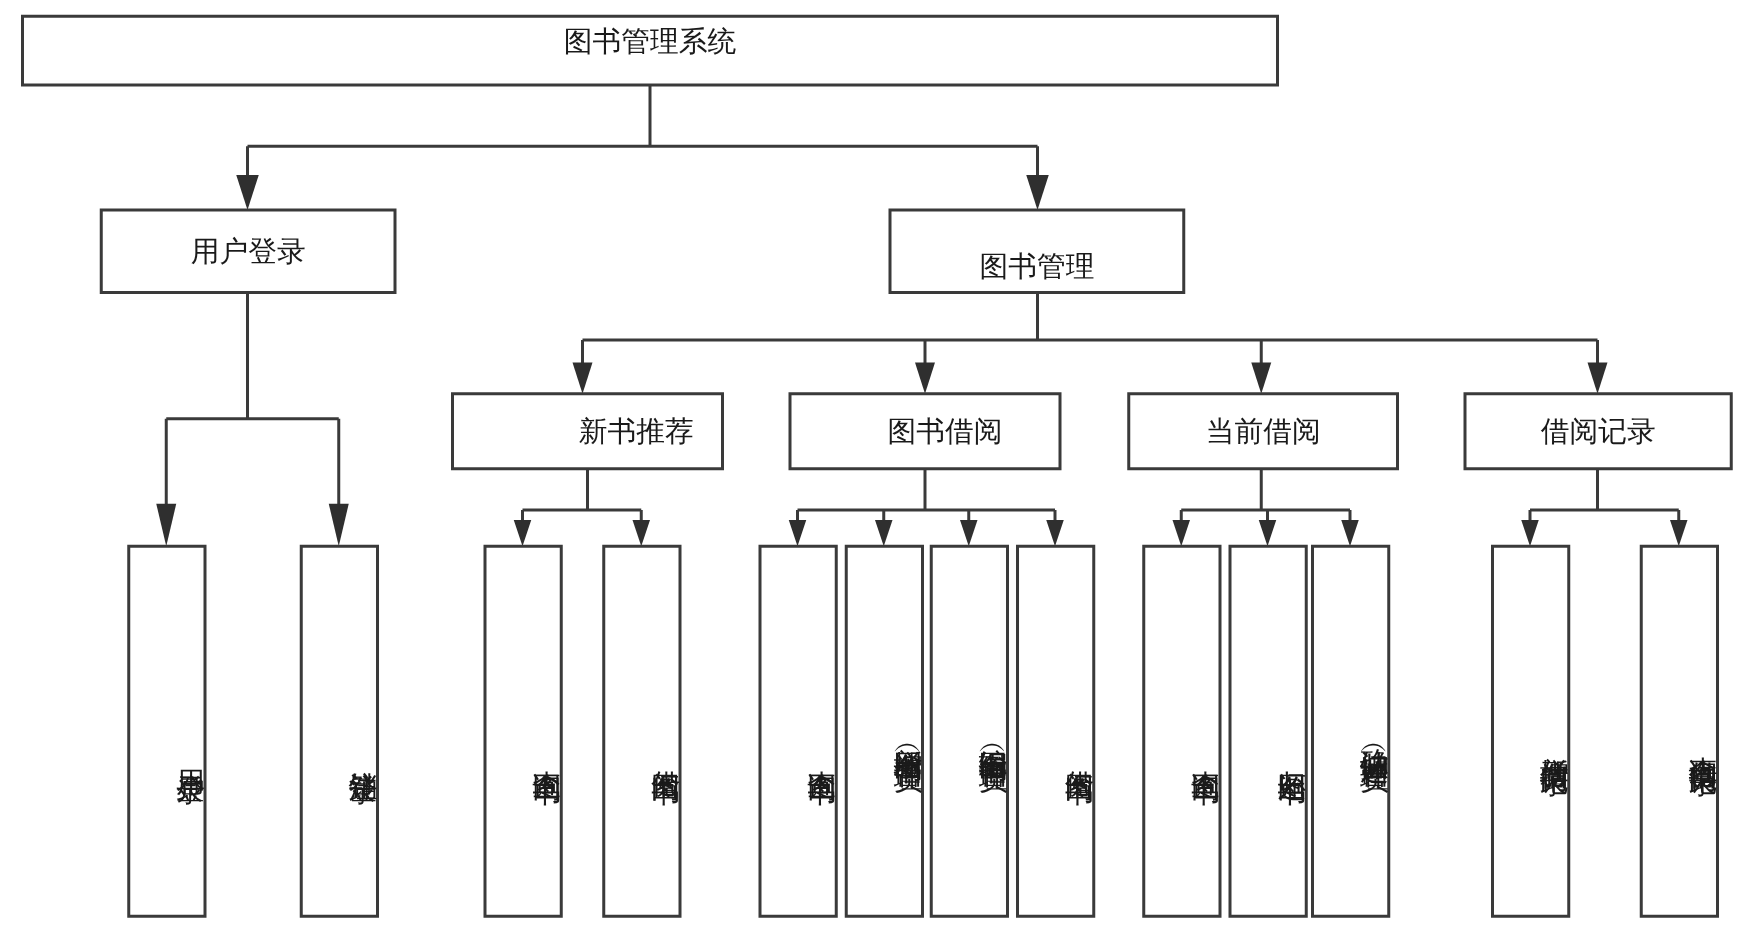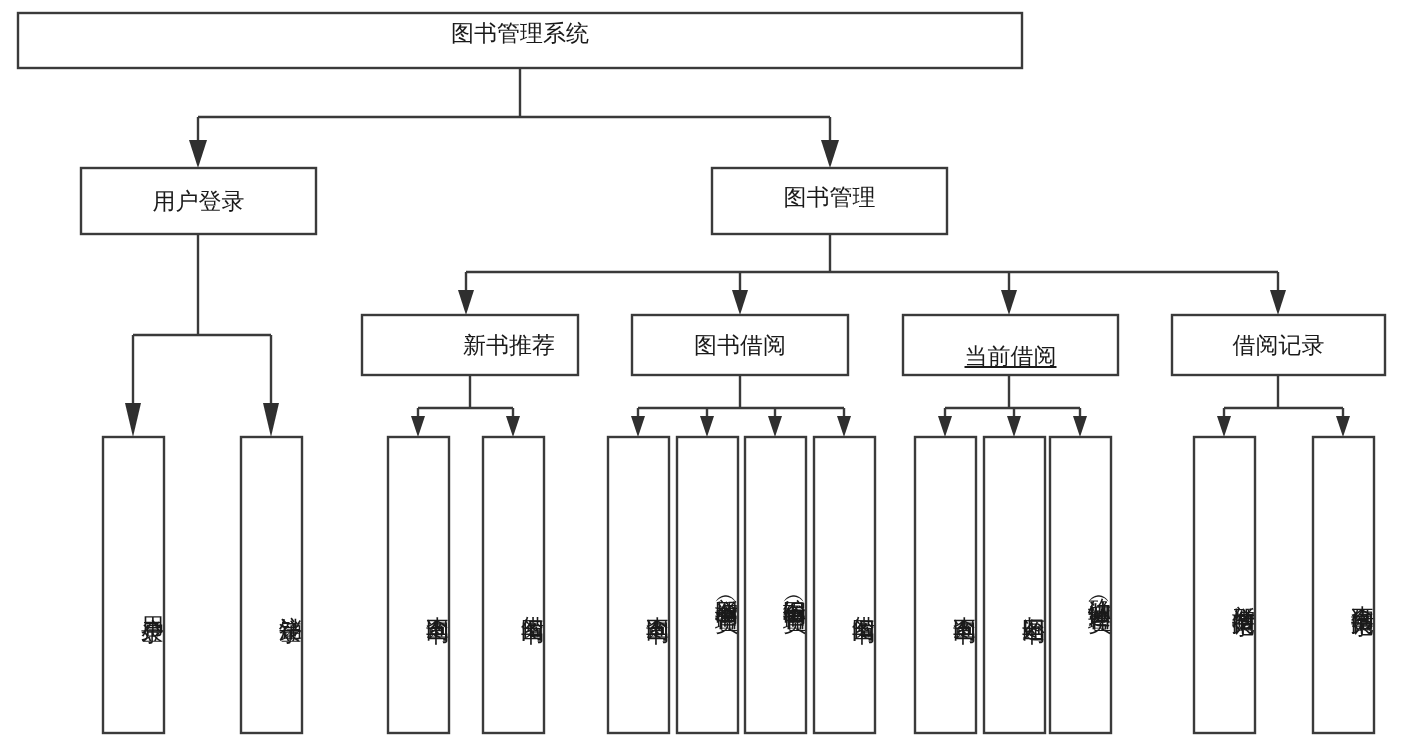--- a/index.html
+++ b/index.html
@@ -182,25 +182,25 @@
     <rect class="node-rect" x="915" y="437" width="61" height="296"></rect>
     <rect class="node-rect" x="984" y="437" width="61" height="296"></rect>
     <rect class="node-rect" x="1050" y="437" width="61" height="296"></rect>
     <rect class="node-rect" x="1194" y="437" width="61" height="296"></rect>
     <rect class="node-rect" x="1313" y="437" width="61" height="296"></rect>
   </svg>
 
   <div class="horiz-box-text" style="left:18px; top:13px; width:1004px; height:40px;">图书管理系统</div>
 
   <div class="horiz-box-text" style="left:81px; top:168px; width:235px; height:66px;">用户登录</div>
-  <div class="horiz-box-text" style="left:712px; top:164px; width:235px; height:66px;">图书管理</div>
+  <div class="horiz-box-text" style="left:712px; top:180px; width:235px; height:66px;">图书管理</div>
 
   <div class="horiz-box-text" style="left:362px; top:315px; width:216px; height:60px;padding-left:39px;">新书推荐</div>
-  <div class="horiz-box-text" style="left:632px; top:315px; width:216px; height:60px;">图书借阅</div>
-  <div class="horiz-box-text" style="left:903px; top:326px; width:215px; height:60px;text-decoration:underline;">当前借阅</div>
+  <div class="horiz-box-text" style="left:632px; top:315px; width:216px; height:60px;padding-left:16px;">图书借阅</div>
+  <div class="horiz-box-text" style="left:903px; top:315px; width:215px; height:60px;">当前借阅</div>
   <div class="horiz-box-text" style="left:1172px; top:315px; width:213px; height:60px;">借阅记录</div>
 
   <div class="vert-box-text" style="left:103px; top:470px; width:61px; height:263px;">用户登录</div>
   <div class="vert-box-text" style="left:241px; top:470px; width:61px; height:263px;">注销登录</div>
   <div class="vert-box-text" style="left:388px; top:470px; width:61px; height:263px;">查询图书</div>
   <div class="vert-box-text" style="left:483px; top:470px; width:61px; height:263px;">借阅图书</div>
   <div class="vert-box-text" style="left:608px; top:470px; width:61px; height:263px;">查询图书</div>
   <div class="vert-box-text" style="left:677px; top:444px; width:61px; height:289px;">新增图书（管理员）</div>
   <div class="vert-box-text" style="left:745px; top:444px; width:61px; height:289px;">编辑图书（管理员）</div>
   <div class="vert-box-text" style="left:814px; top:470px; width:61px; height:263px;">借阅图书</div>

